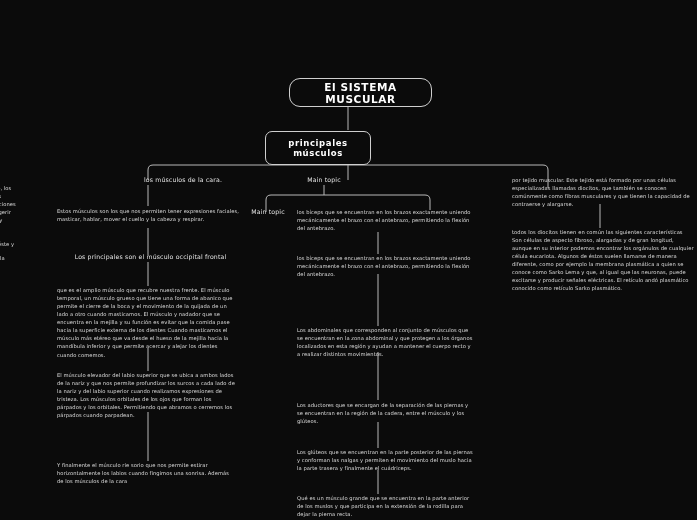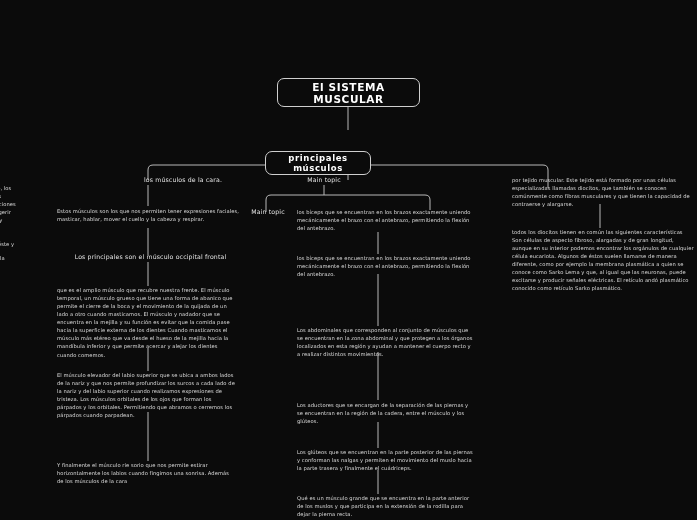--- a/index.html
+++ b/index.html
@@ -41,22 +41,21 @@
     text-align: center;
     font-weight: bold;
     letter-spacing: 0.6px;
   }
   .root {
     font-size: 10.5px;
     padding: 8px 14px;
   }
   .sub {
     font-size: 8.5px;
-    padding: 6px 12px;
-    margin-top: 20px;
+    padding: 16px 12px;
   }
   
   .label {
     font-size: 6.2px;
     color: #e4e4e4;
     white-space: nowrap;
     letter-spacing: 0.15px;
   }
   
   .para {
@@ -100,21 +99,21 @@
       <path d="M378,274 L378,326"></path>
       <path d="M378,352 L378,400"></path>
       <path d="M378,422 L378,448"></path>
       <path d="M378,470 L378,494"></path>
 
       <path d="M548,180 L548,188"></path>
       <path d="M600,204 L600,228"></path>
     </g>
   </svg>
 
-  <div class="node boxed root" style="left:277px; top:78px; width:143px; height:29px;">
+  <div class="node boxed root" style="left:289px; top:78px; width:143px; height:29px;border-radius:11px;">
     <span>El SISTEMA MUSCULAR</span>
   </div>
 
   <div class="node boxed sub" style="left:265px; top:131px; width:106px; height:24px;">
     <span>principales músculos</span>
   </div>
 
   <div class="node label" style="left:103px; top:176px; width:160px; text-align:center;">
     <span>los músculos de la cara.</span>
   </div>

